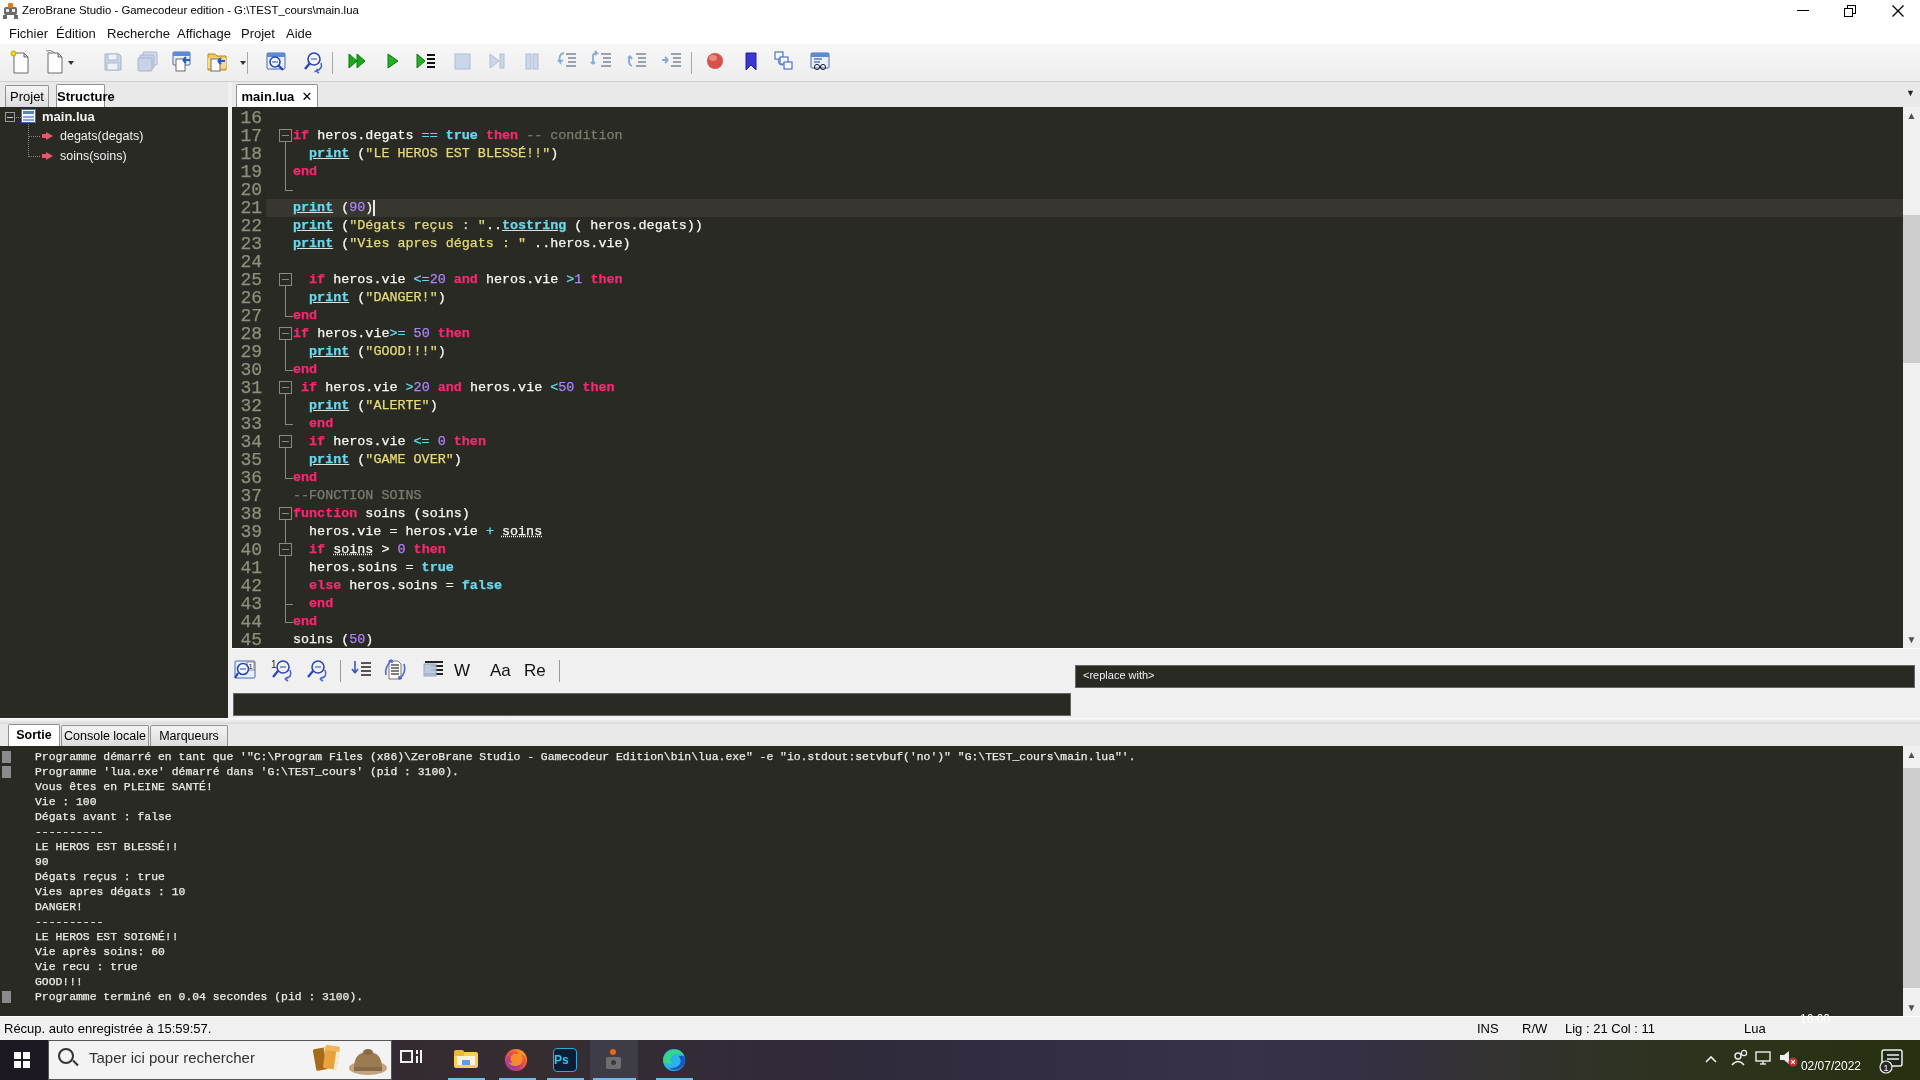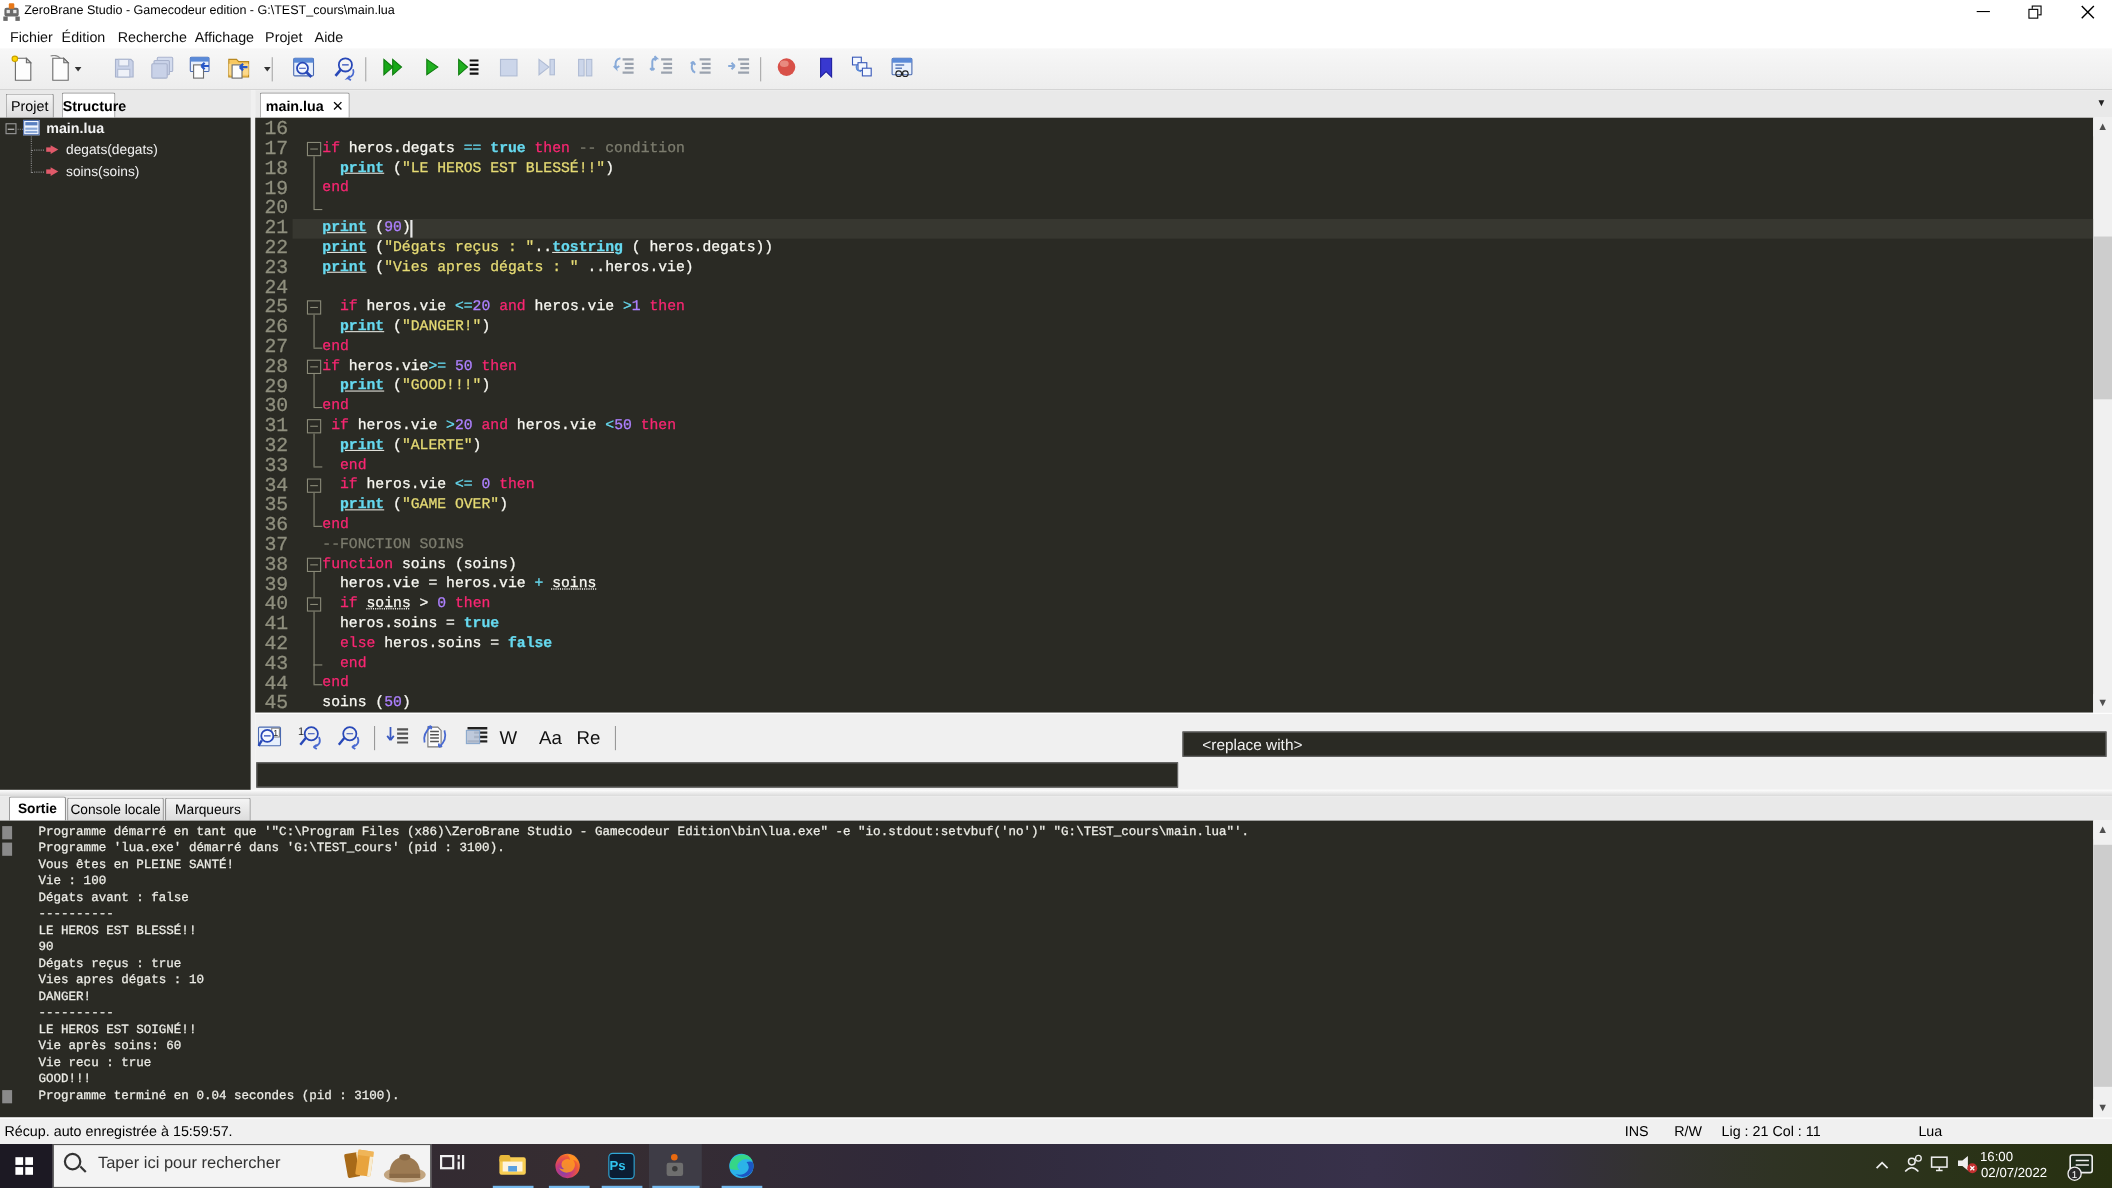--- a/index.html
+++ b/index.html
@@ -22,42 +22,42 @@
 #editor { left:232px; top:107px; width:1671px; height:541px; background:#2a2a24; }
 #edscroll { left:1903px; top:107px; width:17px; height:541px; background:#f0f0f0; }
 
 .tab { position:absolute; border:1px solid #919191; border-bottom:none; border-radius:2px 2px 0 0; font-size:13px; color:#000; text-align:center; }
 .tab.inactive { background:linear-gradient(#f4f4f4,#dcdcdc); }
 .tab.active { background:#fff; font-weight:bold; }
 
 .mono { font-family:"Liberation Mono", monospace; -webkit-text-stroke:0.25px; }
 #code { left:293px; top:109px; font-size:13.4px; line-height:18px; white-space:pre; color:#f8f8f2; }
 #gutter { left:232px; top:109px; width:30px; font-size:18px; line-height:18px; color:#8f8f7e; text-align:right; white-space:pre; }
-.k { color:#f92672; font-weight:normal; }
+.k { color:#f92672; font-weight:bold; }
 .cy { color:#66d9ef; font-weight:bold; }
 .op { color:#66d9ef; }
 .s { color:#e6db74; }
 .n { color:#ae81ff; }
 .c { color:#7d7d6f; }
 .gu { }
 .gd { text-decoration:underline dotted; }
 .fn { color:#66d9ef; font-weight:bold; text-decoration:underline; text-decoration-color:#e0e0da; }
 .fold { position:absolute; width:13px; height:13px; border:1px solid #8a8a78; background:#2a2a24; z-index:3; }
 .fold:after { content:""; position:absolute; left:2px; top:5px; width:7px; height:1px; background:#8a8a78; }
 .fvl { position:absolute; left:285px; width:1px; background:#8a8a78; }
 .fhl { position:absolute; left:285px; width:8px; height:1px; background:#8a8a78; }
 #curline { left:266px; top:199px; width:1637px; height:18px; background:#373730; }
 #cursor { left:373px; top:200px; width:2px; height:16px; background:#e8e8e8; }
 
 .sb-btn { position:absolute; width:17px; height:17px; background:#f0f0f0; color:#505050; font-size:10px; text-align:center; line-height:17px; }
 .sb-thumb { position:absolute; left:0px; width:17px; background:#cdcdcd; }
 
 #searchpanel { left:232px; top:648px; width:1688px; height:70px; background:#f0f0f0; border-top:1px solid #fff; }
 #sfield1 { left:233px; top:693px; width:838px; height:23px; background:#2a2a24; border:1px solid #666; }
-#sfield2 { left:1075px; top:665px; width:840px; height:23px; background:#2a2a24; border:1px solid #666; color:#f2f2f2; font-size:14px; padding:3px 0 0 17px; }
+#sfield2 { left:1075px; top:665px; width:840px; height:23px; background:#2a2a24; border:1px solid #666; color:#f2f2f2; font-size:11px; padding:3px 0 0 7px; }
 
 #sash { left:0; top:718px; width:1920px; height:6px; background:linear-gradient(#fdfdfd,#d8d8d8); }
 #bottabs { left:0; top:724px; width:1920px; height:22px; background:#e9e9e9; }
 #output { left:0; top:746px; width:1903px; height:270px; background:#2a2a24; }
 #outscroll { left:1903px; top:746px; width:17px; height:270px; background:#f0f0f0; }
 #outtext { left:35px; top:750px; font-size:11.4px; line-height:15px; color:#ecece6; white-space:pre; }
 .omark { position:absolute; left:2px; width:9px; height:12px; background:#8a8a8a; }
 
 #statusbar { left:0; top:1016px; width:1920px; height:24px; background:#f0f0f0; border-top:1px solid #fff; font-size:13px; color:#000; }
 
@@ -533,20 +533,20 @@
       <rect x="1" y="4" width="14" height="9" fill="none" stroke="#eee" stroke-width="1.4"></rect>
       <path d="M5 16 h6" stroke="#eee" stroke-width="1.4"></path>
       <path d="M8 13 v3" stroke="#eee" stroke-width="1.4"></path>
     </g>
   <g transform="translate(79,0)">
       <path d="M1 7 h4 l5 -4 v13 l-5 -4 h-4 z" fill="#eee"></path>
       <circle cx="14" cy="14" r="4.5" fill="#c43030"></circle>
       <path d="M12.2 12.2 l3.6 3.6 m0 -3.6 l-3.6 3.6" stroke="#fff" stroke-width="1.2"></path>
     </g>
 </svg>
-<div class="traytxt" style="left:1800px;top:1044px;width:46px;text-align:left;">16:00</div>
+<div class="traytxt" style="left:1800px;top:1012px;width:46px;text-align:left;">16:00</div>
 <div class="traytxt" style="left:1800px;top:1059px;width:61px;text-align:right;">02/07/2022</div>
 <svg class="abs" style="left:1876px;top:1046px;" width="34" height="30" viewBox="0 0 34 30">
   <path d="M8 4 h16 q2 0 2 2 v12 q0 2 -2 2 h-10 l-5 4 v-4 h-1 q-2 0 -2 -2 v-12 q0 -2 2 -2" fill="#1d2a1a" stroke="#eee" stroke-width="1.5"></path>
   <path d="M11 9 h12 M11 13 h12" stroke="#eee" stroke-width="1.4"></path>
   <circle cx="10" cy="21" r="6" fill="#2a2a2a" stroke="#eee" stroke-width="1.2"></circle>
   <text x="7.5" y="25" font-size="9" fill="#fff" font-family="Liberation Sans">1</text>
 </svg>
 
 </body></html>

